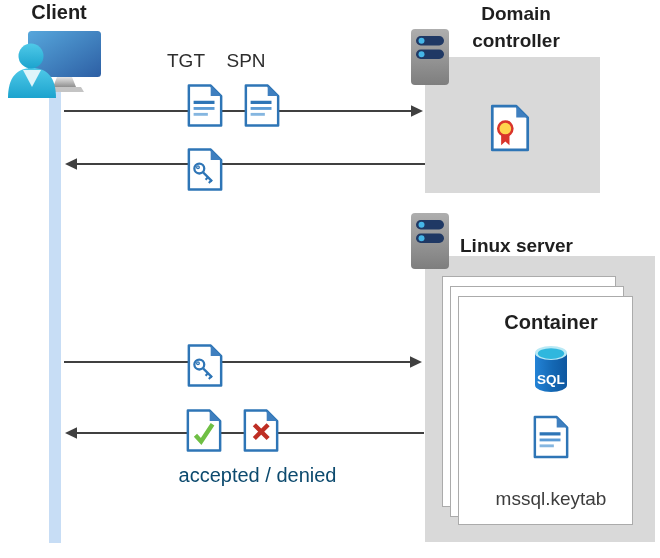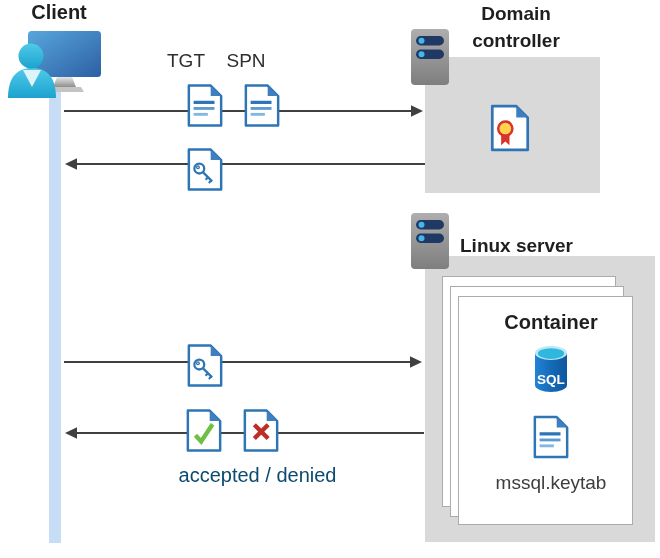--- a/index.html
+++ b/index.html
@@ -34,21 +34,21 @@
   .lx-label{left:460px;top:220px;width:170px;font-size:19px;z-index:3;margin-top:15px;}
   .cert-doc{left:489px;top:103px;z-index:2;}
   .card{background:#ffffff;border:1.3px solid #ABABAB;box-sizing:border-box;z-index:1;}
   .card-back{left:442px;top:276px;width:174px;height:231px;}
   .card-mid{left:450px;top:286px;width:174px;height:231px;}
   .card-front{left:458px;top:296px;width:175px;height:229px;z-index:2;
     display:flex;flex-direction:column;align-items:center;padding-left:11px;}
   .container-label{margin-top:14px;font-weight:bold;font-size:20px;color:#1f1f1f;}
   .sql-icon{margin-top:10px;}
   .keytab-doc{margin-top:20px;}
-  .keytab-label{margin-top:12px;font-size:19px;color:#3d3d3d;}
+  .keytab-label{margin-top:28px;font-size:19px;color:#3d3d3d;}
 </style>
 </head>
 <body>
 
 <div class="canvas">
 
   <div class="abs lifeline"></div>
 
   <div class="abs title client-label">Client</div>
   <svg class="abs client-icon" width="104" height="78" viewBox="0 0 104 78">

